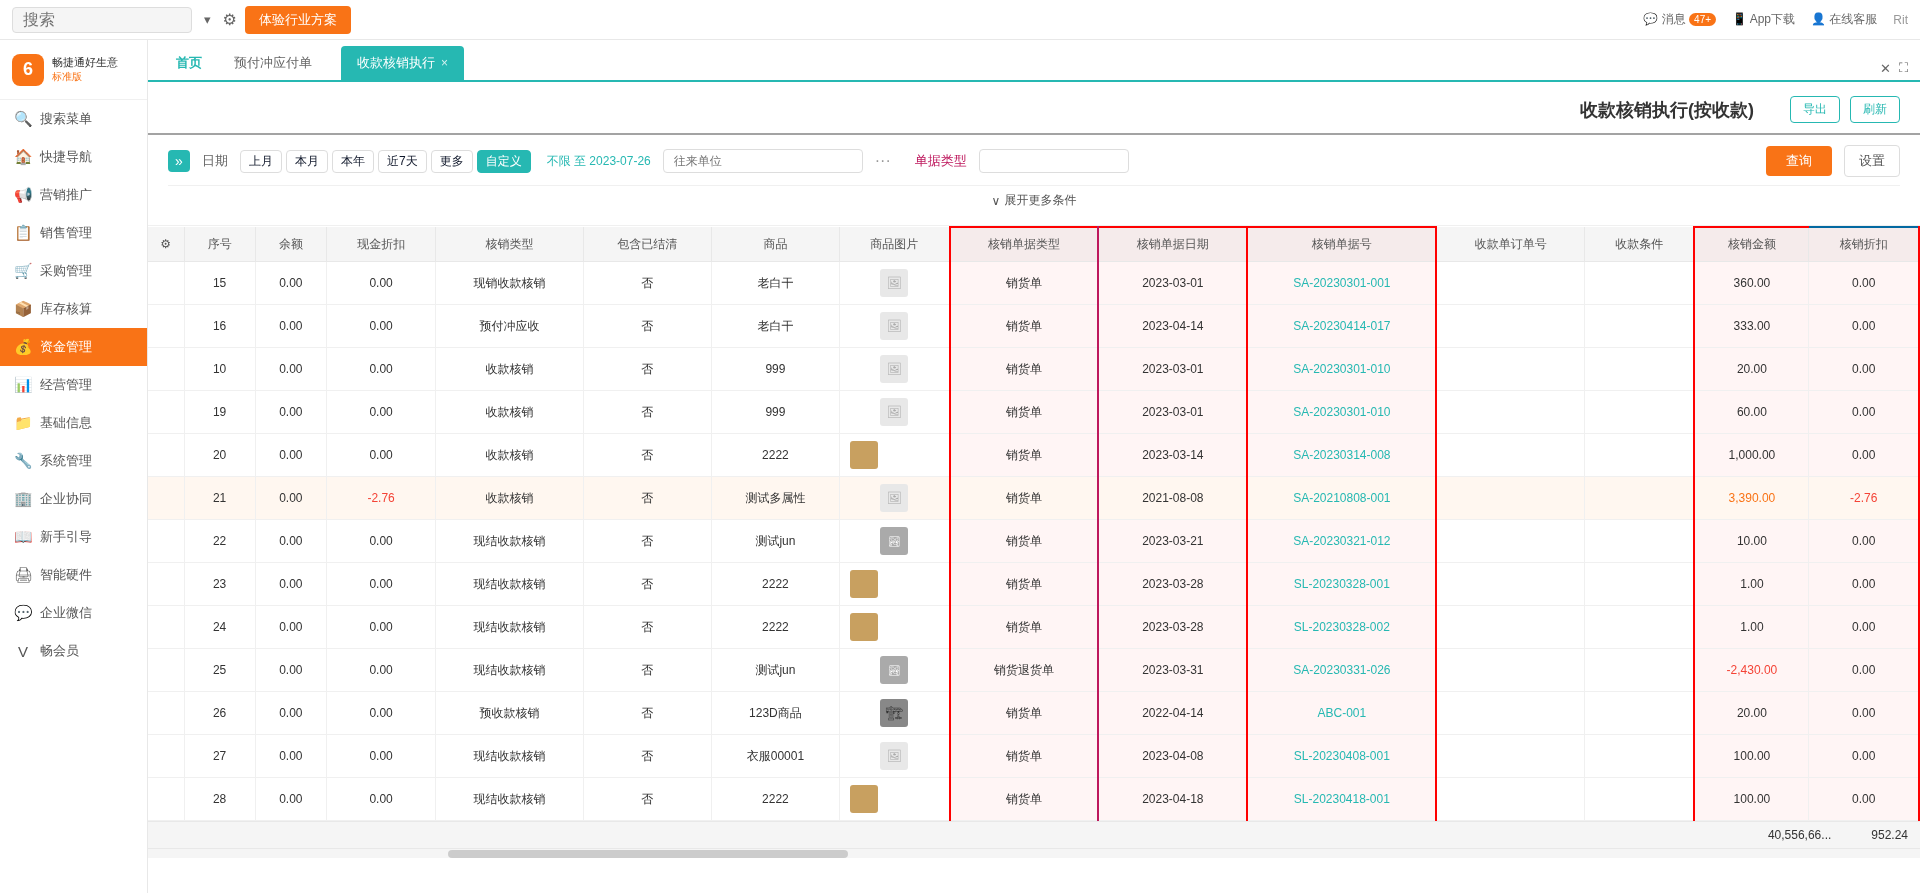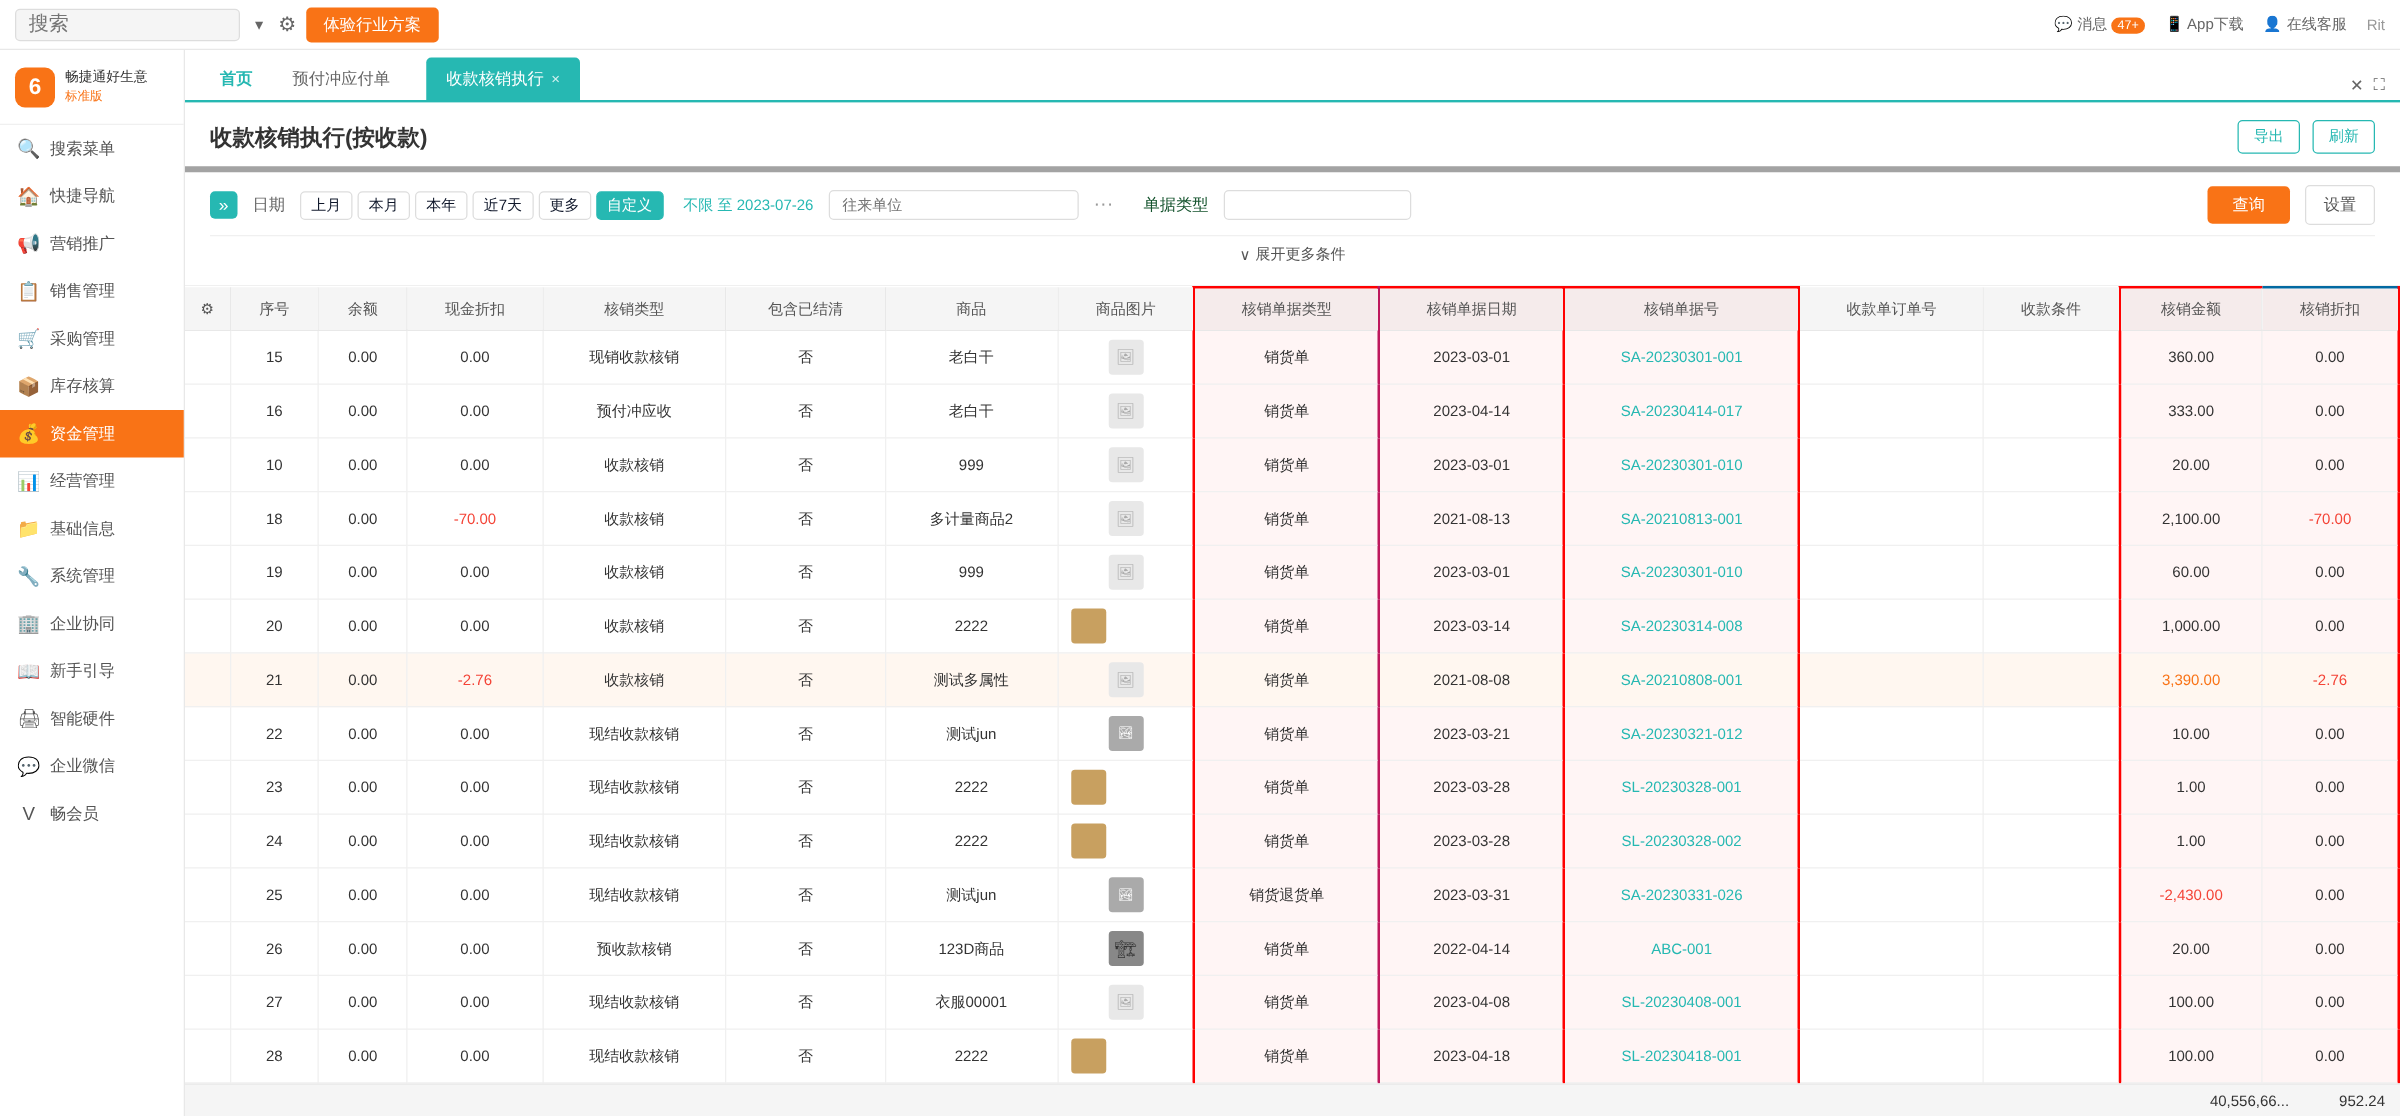--- a/index.html
+++ b/index.html
@@ -126,22 +126,22 @@
 
     
     .page-area { flex: 1; overflow: hidden; display: flex; flex-direction: column; padding: 0; }
 
     
     .page-header {
       background: #fff;
       padding: 14px 20px 10px;
       display: flex;
       align-items: center;
-      justify-content: space-between;
-      border-bottom: 5px solid #a3a3a3;
+      justify-content: flex-end;
+      border-bottom: 2px solid #a3a3a3;
       gap: 36px;
     }
     .page-title { font-size: 18px; font-weight: bold; color: #333; }
     .page-header-actions { display: flex; gap: 10px; }
     .btn-export {
       border: 1px solid #26b8b2;
       color: #26b8b2;
       background: #fff;
       border-radius: 4px;
       padding: 4px 12px;
@@ -200,21 +200,21 @@
     .date-range-text { font-size: 12px; color: #26b8b2; margin-left: 4px; }
     .filter-input {
       border: 1px solid #ddd;
       border-radius: 4px;
       padding: 4px 10px;
       font-size: 12px;
       color: #999;
       width: 200px;
     }
     .filter-dots { color: #999; font-size: 16px; cursor: pointer; }
-    .filter-type-label { color: #14532d; font-size: 13px; margin-left: 12px; }
+    .filter-type-label { color: #be185d; font-size: 13px; margin-left: 12px; }
     .filter-type-select {
       border: 1px solid #ddd;
       border-radius: 4px;
       padding: 4px 24px 4px 8px;
       font-size: 12px;
       color: #999;
       min-width: 150px;
       appearance: none;
       background: #fff;
     }
@@ -555,37 +555,20 @@
       <td class="col-report-type">销货单</td>
       <td class="col-date">2023-03-01</td>
       <td class="col-billno"><a class="link-text" href="#">SA-20230301-010</a></td>
       <td></td>
       <td></td>
       <td class="col-amount" style="">20.00</td>
       <td class="col-discount2" style="">0.00</td>
     </tr>
               <tr>
       <td></td>
-      <td>18</td>
-      <td>0.00</td>
-      <td style="color:#f44336">-70.00</td>
-      <td>收款核销</td>
-      <td>否</td>
-      <td>多计量商品2</td>
-      <td><div class="img-placeholder">🖼</div></td>
-      <td class="col-report-type">销货单</td>
-      <td class="col-date">2021-08-13</td>
-      <td class="col-billno"><a class="link-text" href="#">SA-20210813-001</a></td>
-      <td></td>
-      <td></td>
-      <td class="col-amount" style="">2,100.00</td>
-      <td class="col-discount2" style="color:#f44336">-70.00</td>
-    </tr>
-              <tr>
-      <td></td>
       <td>19</td>
       <td>0.00</td>
       <td style="">0.00</td>
       <td>收款核销</td>
       <td>否</td>
       <td>999</td>
       <td><div class="img-placeholder">🖼</div></td>
       <td class="col-report-type">销货单</td>
       <td class="col-date">2023-03-01</td>
       <td class="col-billno"><a class="link-text" href="#">SA-20230301-010</a></td>

